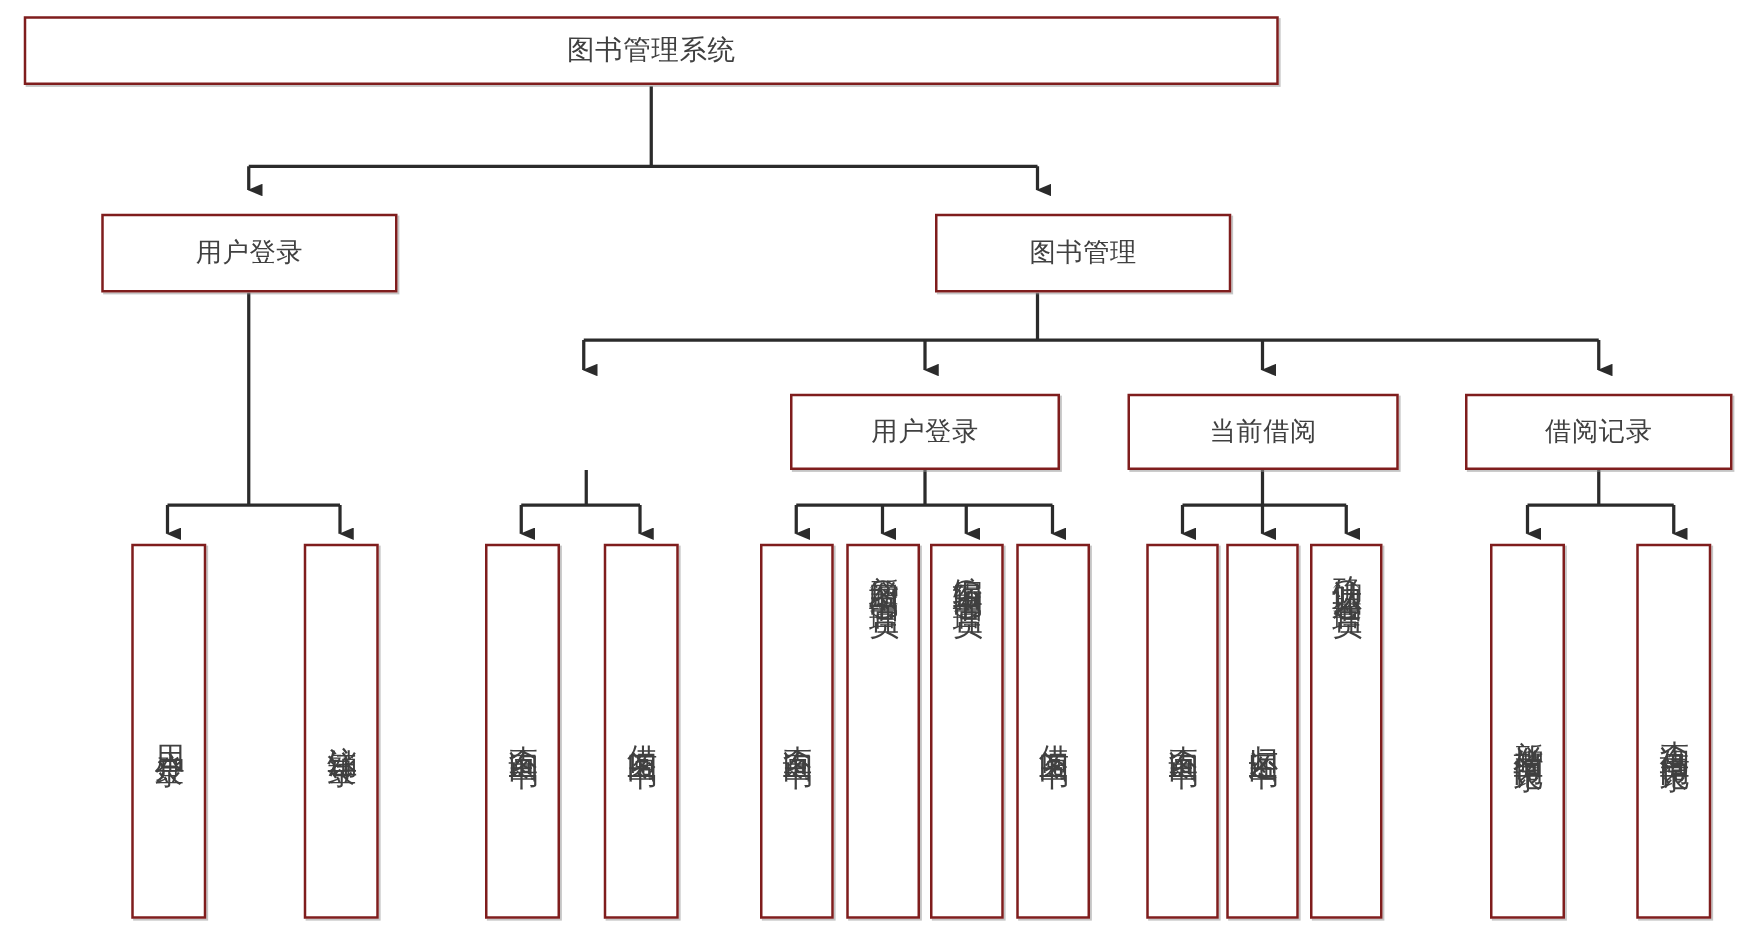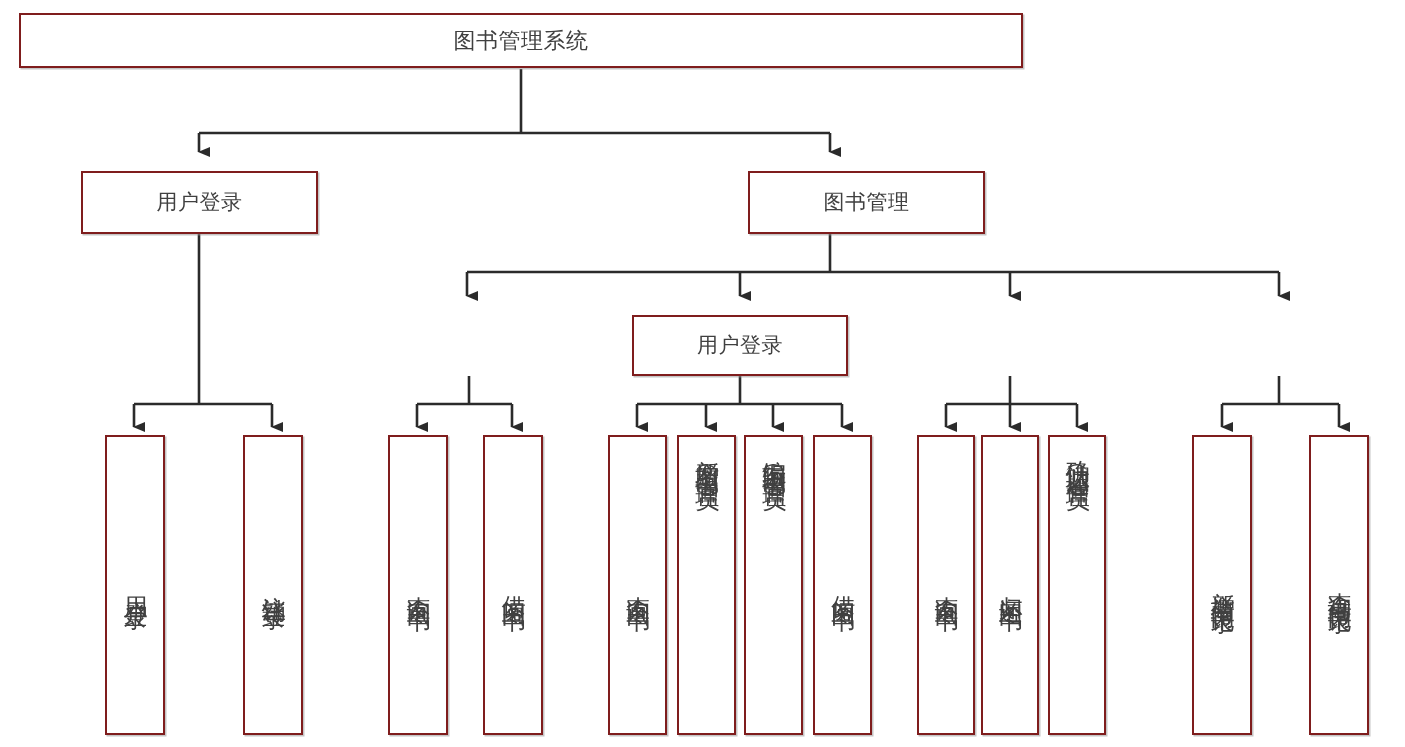--- a/index.html
+++ b/index.html
@@ -140,20 +140,26 @@
   <div class="node h" style="left:81px; top:171px; width:237px; height:63px;">
     <span class="lbl">用户登录</span>
   </div>
   <div class="node h" style="left:748px; top:171px; width:237px; height:63px;">
     <span class="lbl">图书管理</span>
   </div>
 
   <div class="node h" style="left:632px; top:315px; width:216px; height:61px;">
     <span class="lbl">用户登录</span>
   </div>
+  <div class="node h" style="left:902px; top:315px; width:217px; height:61px;">
+    <span class="lbl">当前借阅</span>
+  </div>
+  <div class="node h" style="left:1172px; top:315px; width:214px; height:61px;">
+    <span class="lbl">借阅记录</span>
+  </div>
 
   <div class="node v mid" style="left:105px; top:435px; width:60px; height:300px;">
     <span class="lbl">用户登录</span>
   </div>
   <div class="node v mid" style="left:243px; top:435px; width:60px; height:300px;">
     <span class="lbl">注销登录</span>
   </div>
 
   <div class="node v mid" style="left:388px; top:435px; width:60px; height:300px;">
     <span class="lbl">查询图书</span>

